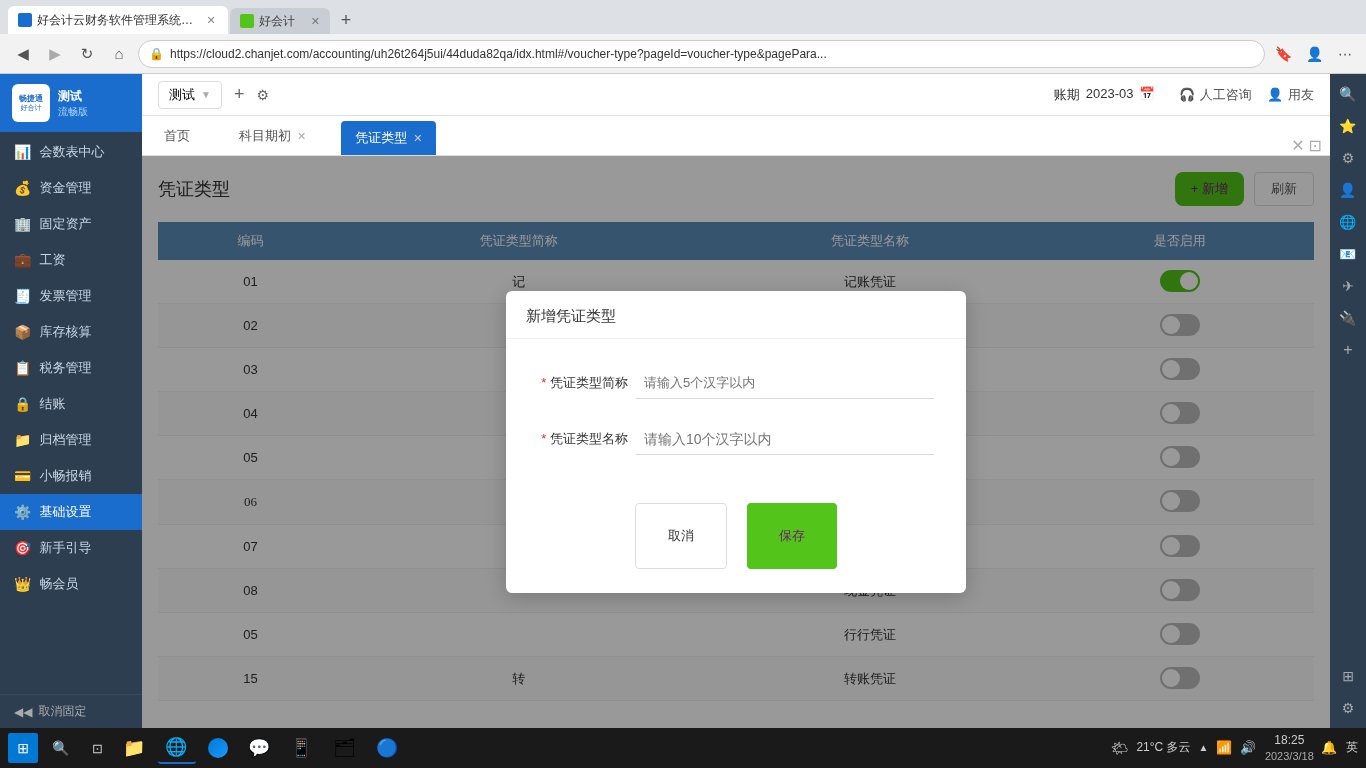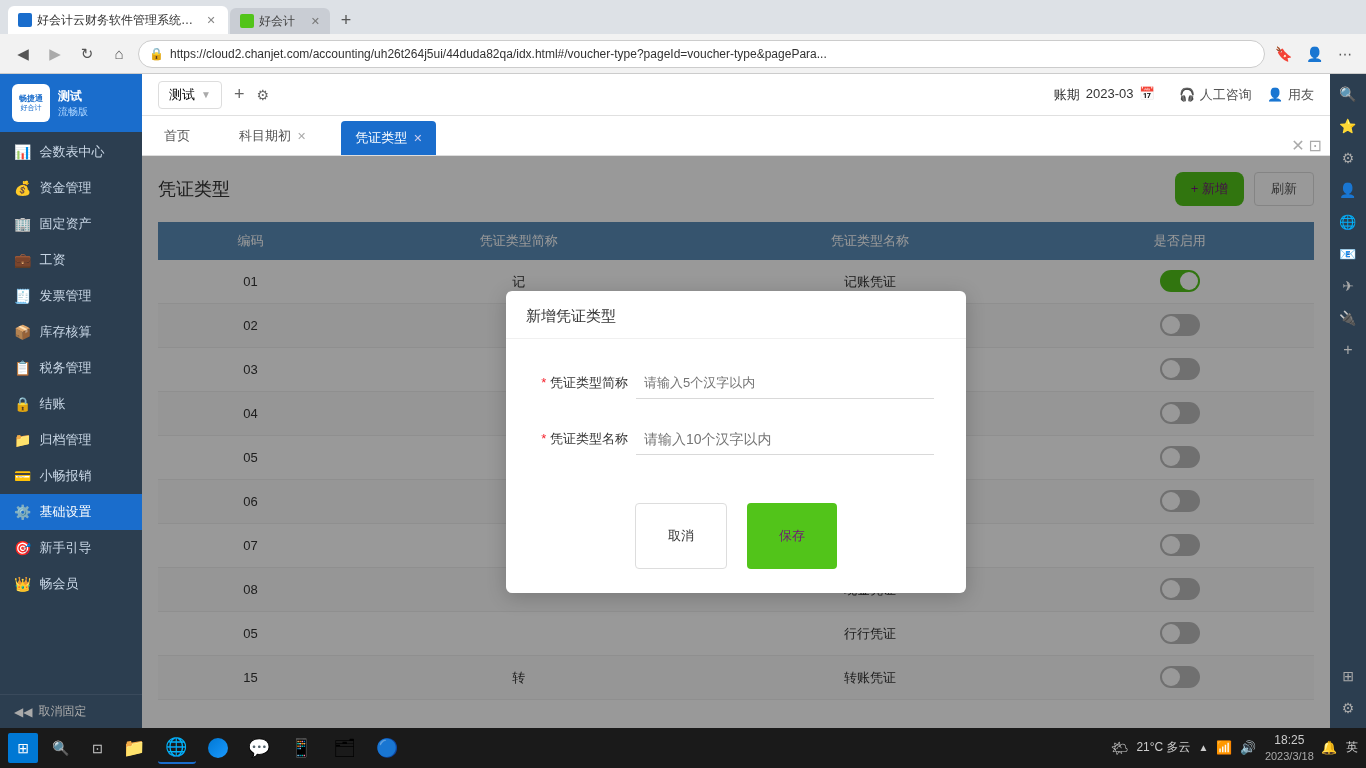--- a/index.html
+++ b/index.html
@@ -211,21 +211,21 @@
                   </div></td>
               </tr>
               <tr style="border-bottom: 1px solid rgb(238, 238, 238);">
                 <td style="padding: 10px 16px; text-align: center; font-size: 13px; color: rgb(51, 51, 51);">05</td>
                 <td style="padding: 10px 16px; text-align: center; font-size: 13px; color: rgb(51, 51, 51);"></td>
                 <td style="padding: 10px 16px; text-align: center; font-size: 13px; color: rgb(51, 51, 51);">付款凭证</td>
                 <td style="padding: 10px 16px; text-align: center;"><div style="width: 40px; height: 22px; border-radius: 11px; display: inline-flex; align-items: center; padding: 2px; cursor: pointer; background: rgb(187, 187, 187); justify-content: flex-start;">
                     <div style="width: 18px; height: 18px; background: rgb(255, 255, 255); border-radius: 50%;"></div>
                   </div></td>
               </tr>
-              <tr style="border-bottom: 1px solid rgb(238, 238, 238); background: rgb(250, 250, 250);">
+              <tr style="border-bottom: 1px solid rgb(238, 238, 238); background: rgb(250, 250, 250); font-family: Liberation Serif, serif;">
                 <td style="padding: 10px 16px; text-align: center; font-size: 13px; color: rgb(51, 51, 51);">06</td>
                 <td style="padding: 10px 16px; text-align: center; font-size: 13px; color: rgb(51, 51, 51);"></td>
                 <td style="padding: 10px 16px; text-align: center; font-size: 13px; color: rgb(51, 51, 51);">收款凭证</td>
                 <td style="padding: 10px 16px; text-align: center;"><div style="width: 40px; height: 22px; border-radius: 11px; display: inline-flex; align-items: center; padding: 2px; cursor: pointer; background: rgb(187, 187, 187); justify-content: flex-start;">
                     <div style="width: 18px; height: 18px; background: rgb(255, 255, 255); border-radius: 50%;"></div>
                   </div></td>
               </tr>
               <tr style="border-bottom: 1px solid rgb(238, 238, 238);">
                 <td style="padding: 10px 16px; text-align: center; font-size: 13px; color: rgb(51, 51, 51);">07</td>
                 <td style="padding: 10px 16px; text-align: center; font-size: 13px; color: rgb(51, 51, 51);"></td>

